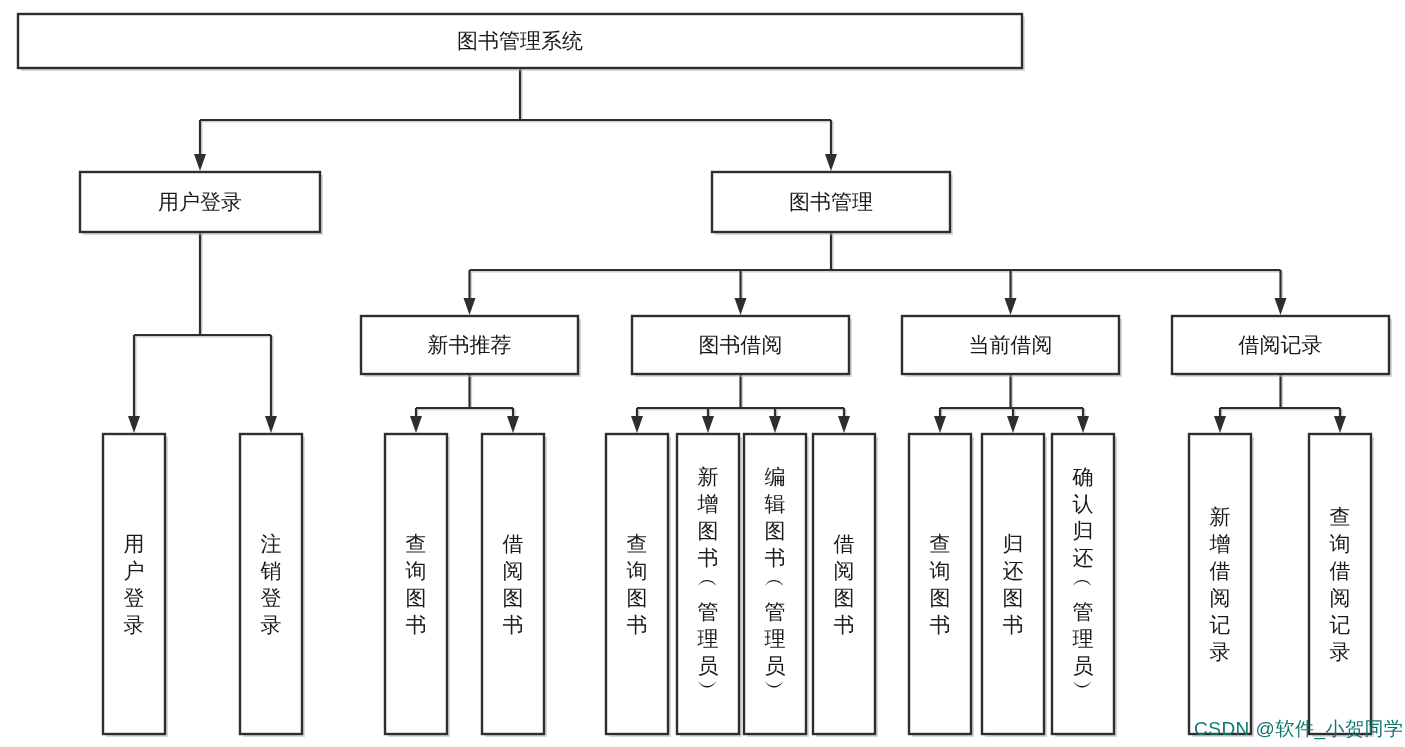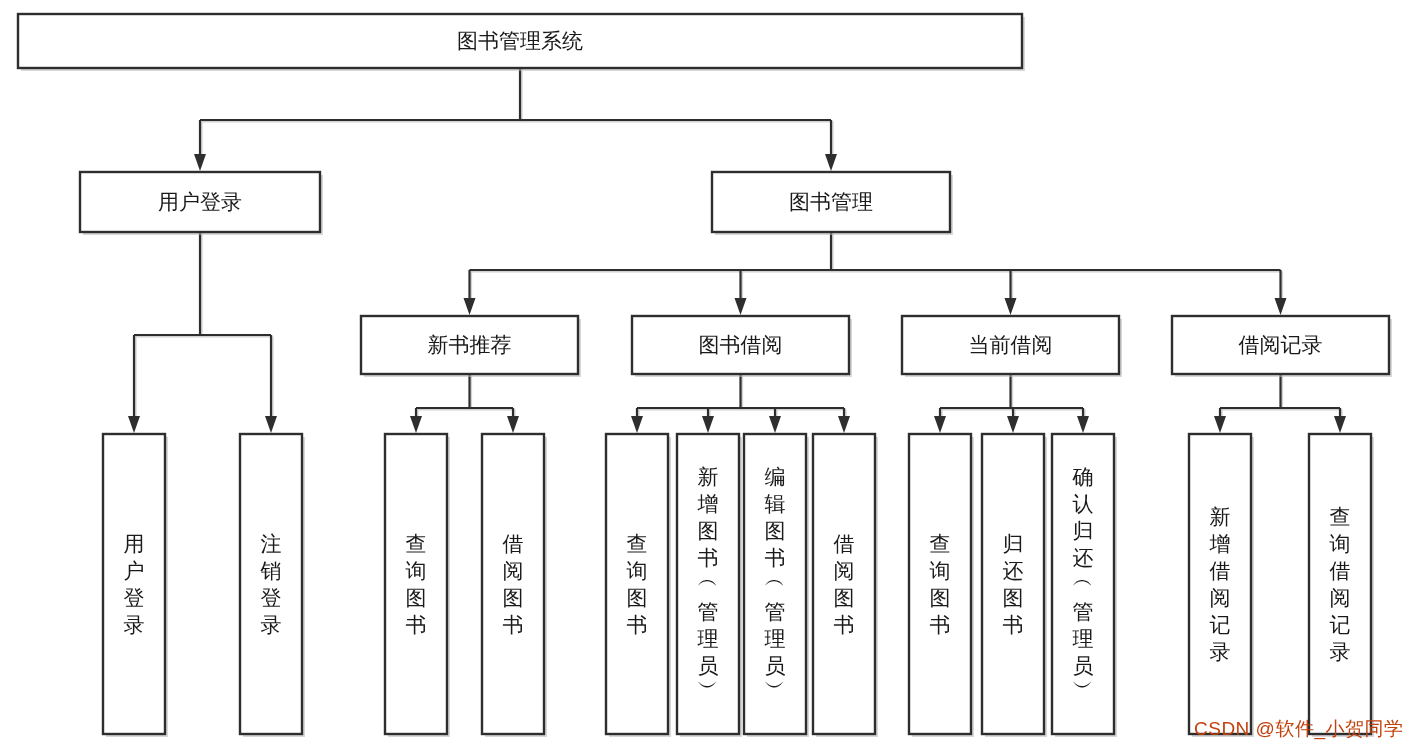--- a/index.html
+++ b/index.html
@@ -64,21 +64,21 @@
     font-family: "Liberation Sans", "DejaVu Sans", sans-serif;
     font-size: 21px;
     fill: #1a1a1a;
     text-anchor: middle;
     white-space: pre;
   }
   .watermark-text {
     position: absolute;
     font-family: "Liberation Sans", "DejaVu Sans", sans-serif;
     font-size: 19px;
-    color: #c2410c;
+    color: #0f766e;
     white-space: nowrap;
     letter-spacing: 0.5px;
     pointer-events: none;
   }
 </style>
 </head>
 <body>
 
 <div id="diagram-root">
 

